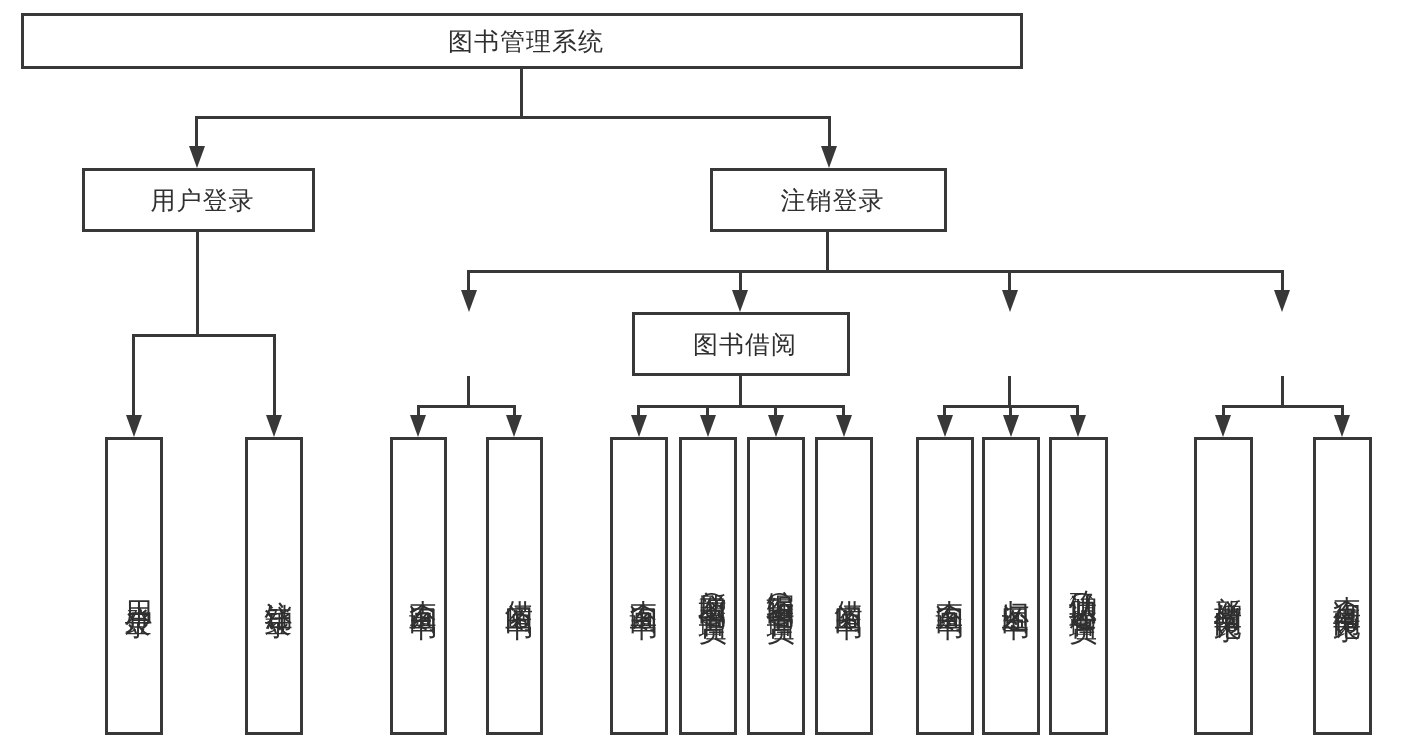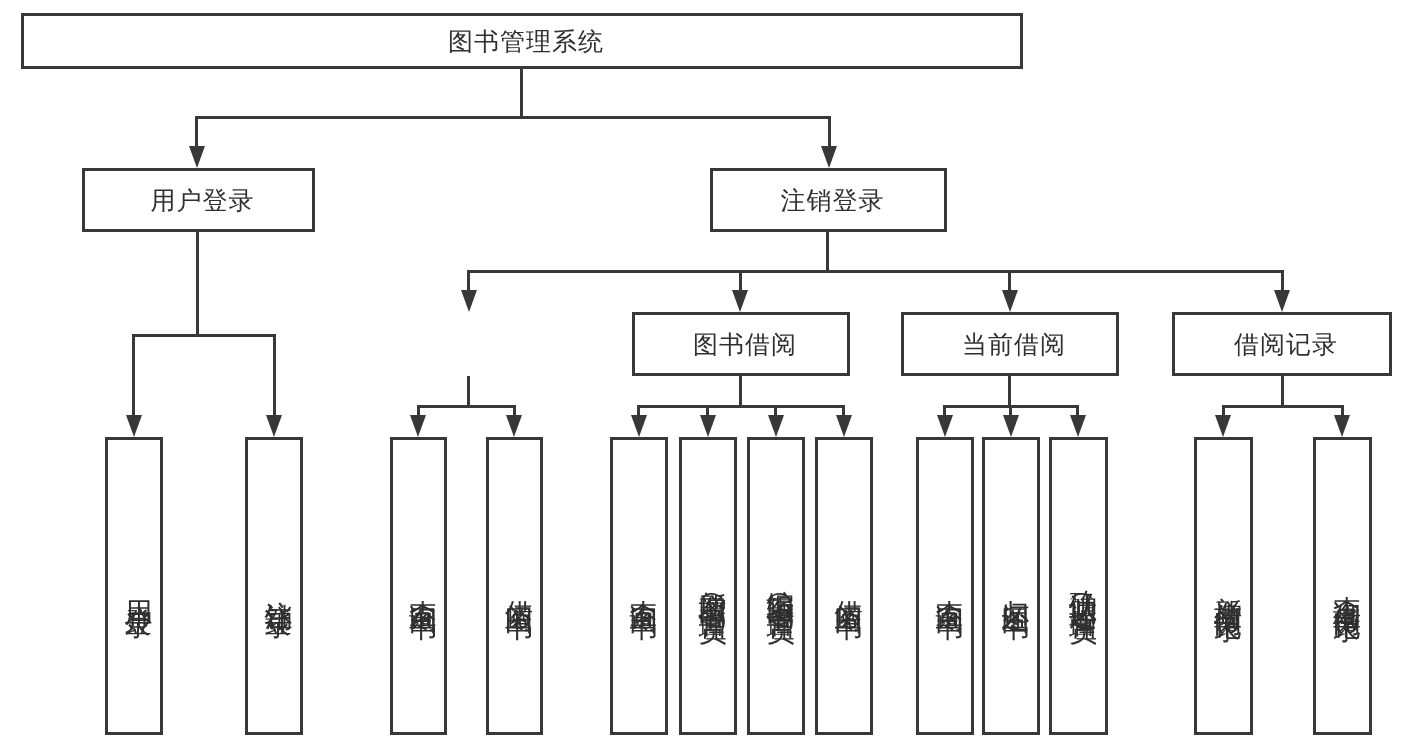--- a/index.html
+++ b/index.html
@@ -64,26 +64,20 @@
 
   <div class="box" style="left:82px;top:168px;width:233px;height:64px;">
     <span class="hlabel">用户登录</span>
   </div>
   <div class="box" style="left:710px;top:168px;width:237px;height:64px;">
     <span class="hlabel">注销登录</span>
   </div>
 
   <div class="box" style="left:632px;top:312px;width:218px;height:64px;">
     <span class="hlabel">图书借阅</span>
-  </div>
-  <div class="box" style="left:901px;top:312px;width:218px;height:64px;">
-    <span class="hlabel">当前借阅</span>
-  </div>
-  <div class="box" style="left:1172px;top:312px;width:220px;height:64px;">
-    <span class="hlabel">借阅记录</span>
   </div>
 
   <div class="box vbox" style="left:105px;top:437px;width:58px;height:298px;">
     <span>用户登录</span>
   </div>
   <div class="box vbox" style="left:245px;top:437px;width:58px;height:298px;">
     <span>注销登录</span>
   </div>
 
   <div class="box vbox" style="left:390px;top:437px;width:57px;height:298px;">

